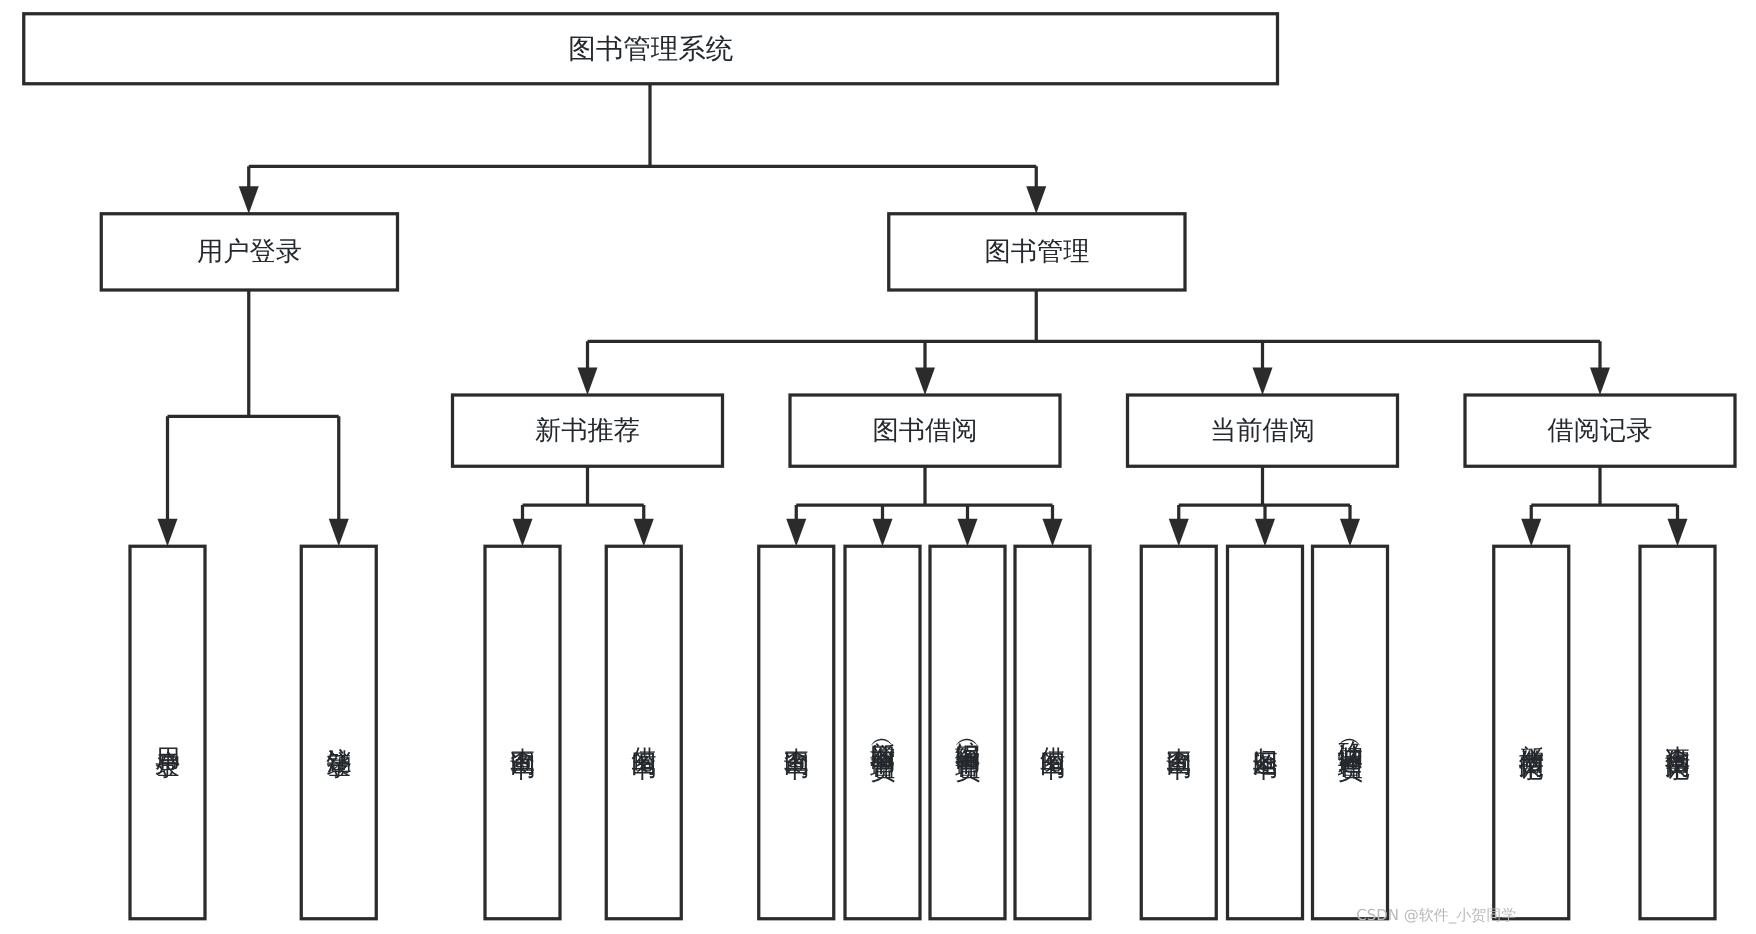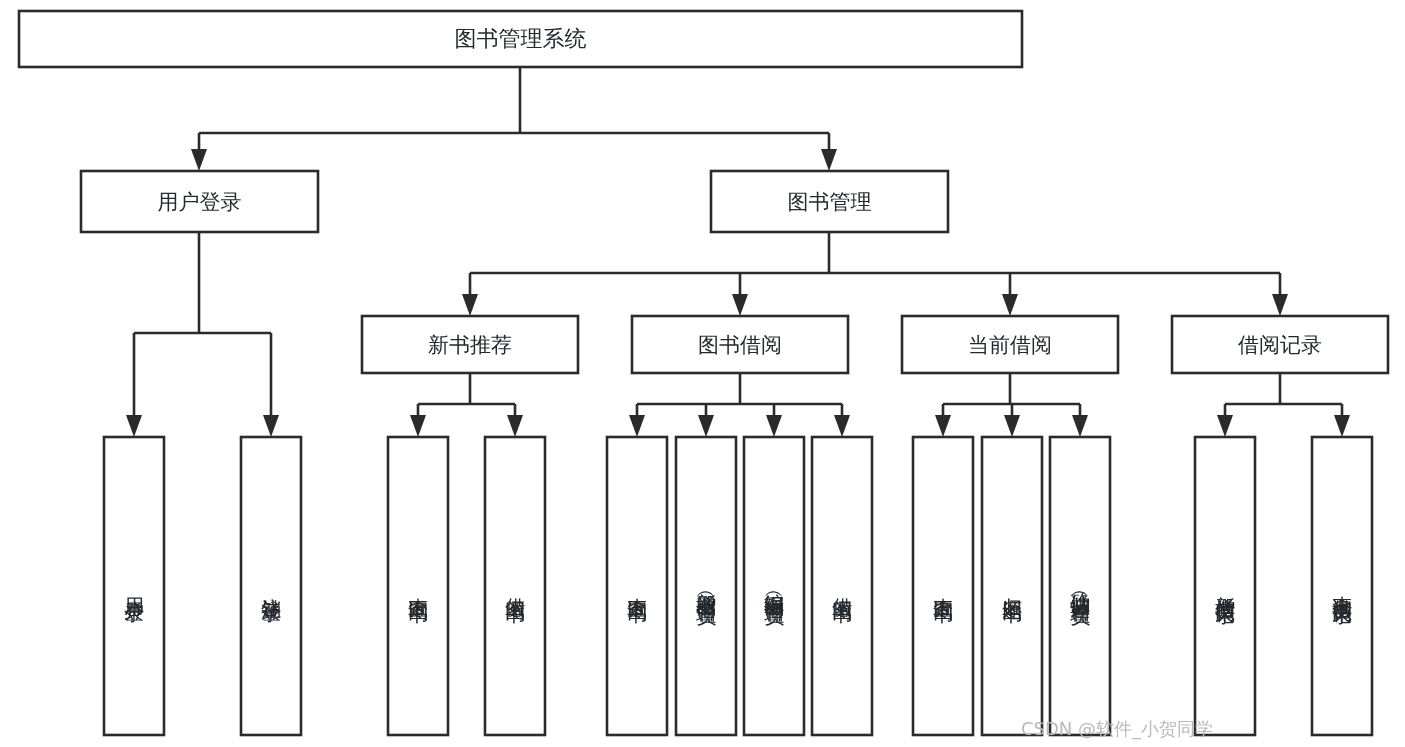--- a/index.html
+++ b/index.html
@@ -69,21 +69,21 @@
     letter-spacing: 2px;
     color: #24292e;
     text-align: center;
     pointer-events: none;
   }
   .watermark {
     position: absolute;
     right: 12px;
     bottom: 6px;
     font-family: "DejaVu Sans", "Liberation Sans", sans-serif;
-    font-size: 18px;
+    font-size: 12px;
     color: #b9b9b9;
     white-space: nowrap;
     pointer-events: none;
   }
 </style>
 </head>
 <body>
 
 <div id="diagram-root">
   <svg id="diagram-svg" viewBox="0 0 1405 747" xmlns="http://www.w3.org/2000/svg">

